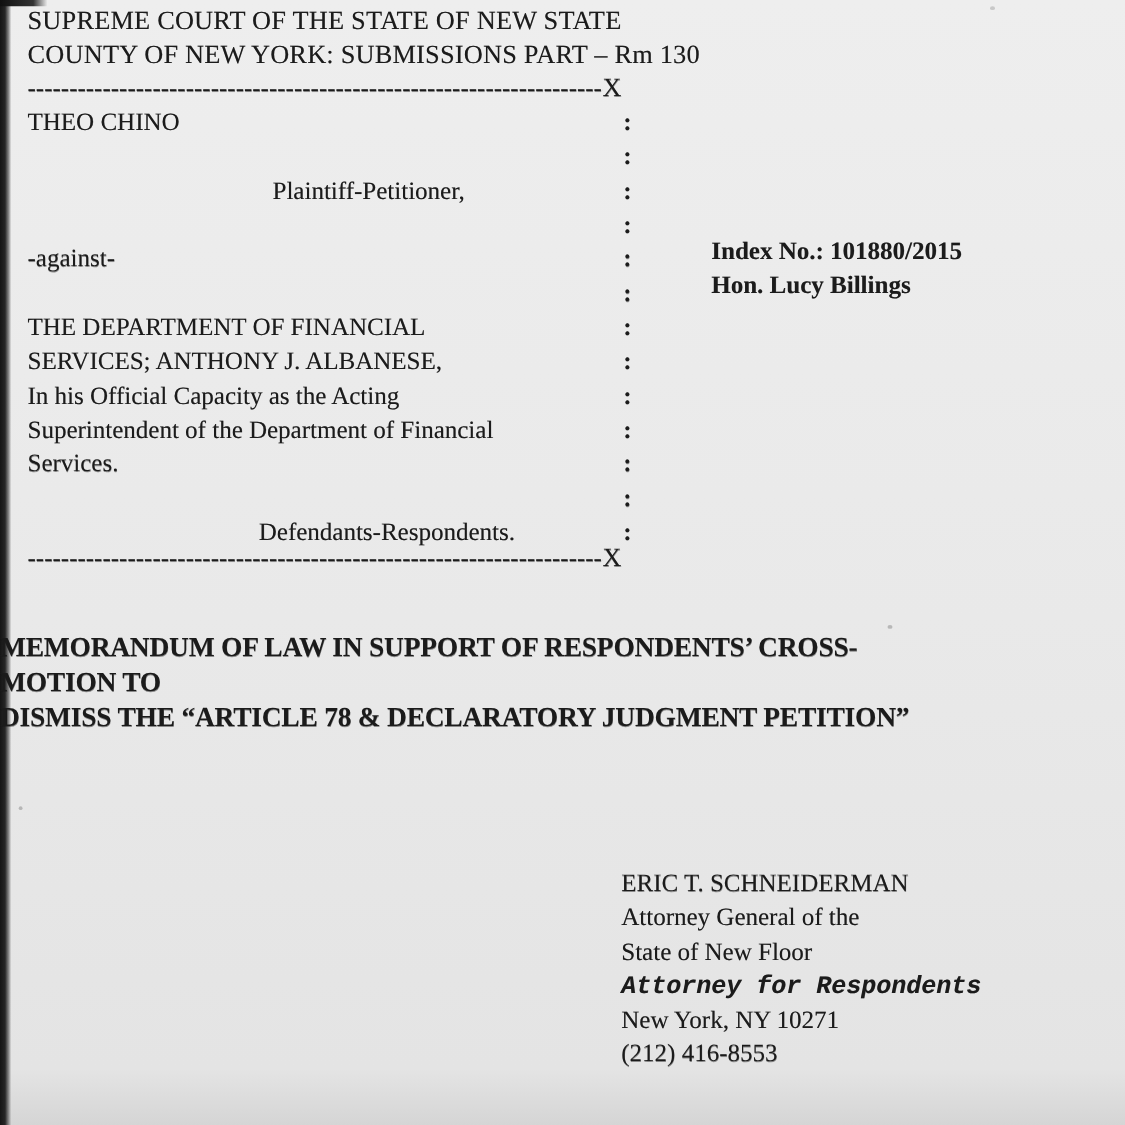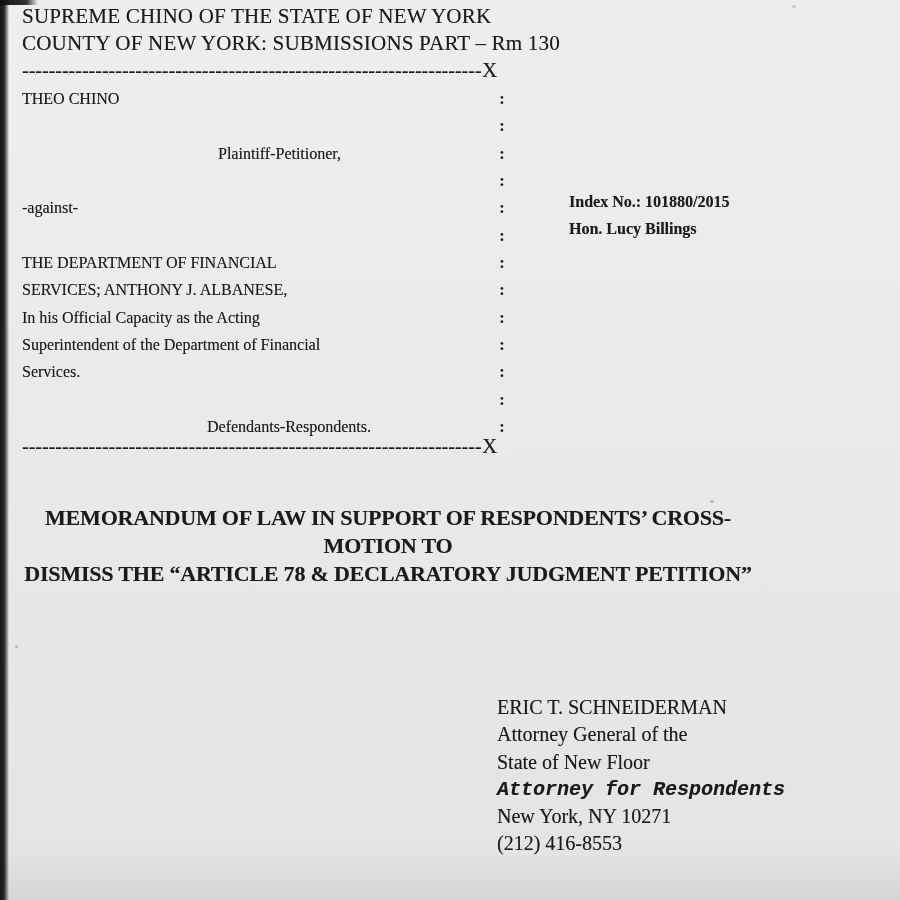--- a/index.html
+++ b/index.html
@@ -21,47 +21,47 @@
 
   .header{position:absolute;top:3px;left:22px;font-size:21px;line-height:27px;letter-spacing:0.2px;}
 
   .dash-row{position:absolute;left:22px;font-size:20px;line-height:27px;white-space:nowrap;}
   .dash-row .dashes{display:inline-block;width:460px;overflow:hidden;vertical-align:bottom;}
   .dash-row .xend{font-size:21px;}
   .dash1{top:57px;}
   .dash2{top:433px;}
 
   .caption{position:absolute;left:22px;top:85px;right:0;}
-  .crow{display:flex;height:27.35px;line-height:27.35px;font-size:16px;}
+  .crow{display:flex;height:27.35px;line-height:27.35px;font-size:20px;}
   .cl{width:465px;white-space:nowrap;}
   .cl.ind-p{padding-left:196px;}
   .cl.ind-d{padding-left:185px;}
   .cc{width:30px;text-align:center;font-weight:bold;}
   .cr{flex:1;padding-left:52px;white-space:nowrap;margin-top:48px;}
   .cr.b{font-weight:bold;}
 
-  .title{position:absolute;top:504px;left:0;width:776px;text-align:center;
+  .title{position:absolute;top:504px;left:0;width:776px;
     font-weight:bold;font-size:22px;line-height:28px;letter-spacing:-0.2px;}
 
   .attorney{position:absolute;left:497px;top:694px;font-size:20px;line-height:27.3px;}
   .attorney .role{font-weight:bold;font-style:italic;font-family:Liberation Mono, monospace;}
   .attorney sup{font-size:12px;text-decoration:underline;vertical-align:6px;line-height:0;}
 </style>
 </head>
 <body>
 
 <div class="page">
   <div class="edge-left"></div>
   <div class="mark-topleft"></div>
   <div class="speck s1"></div>
   <div class="speck s2"></div>
   <div class="speck s3"></div>
 
   <div class="header">
-    <div>SUPREME CHINO OF THE STATE OF NEW YORK</div>
+    <div>SUPREME COURT OF THE STATE OF NEW STATE</div>
     <div>COUNTY OF NEW YORK: SUBMISSIONS PART – Rm 130</div>
   </div>
 
   <div class="dash-row dash1">
     <span class="dashes">----------------------------------------------------------------------------------------------------</span><span class="xend">X</span>
   </div>
 
   <div class="caption">
     <div class="crow">
       <span class="cl">THEO CHINO</span>

